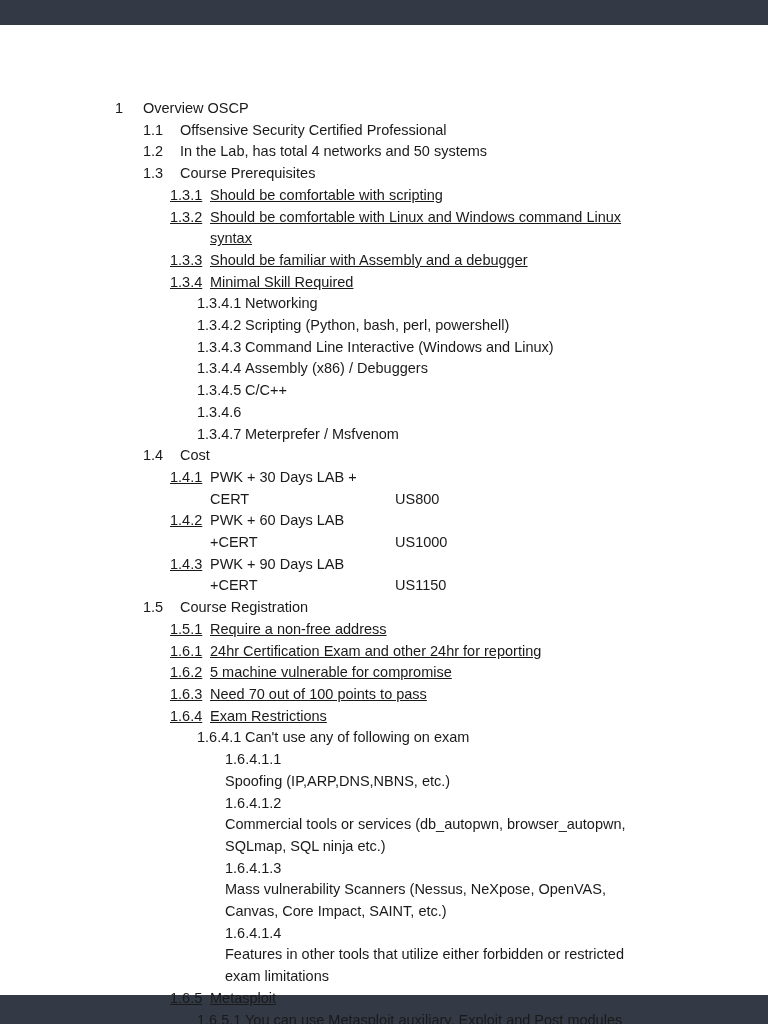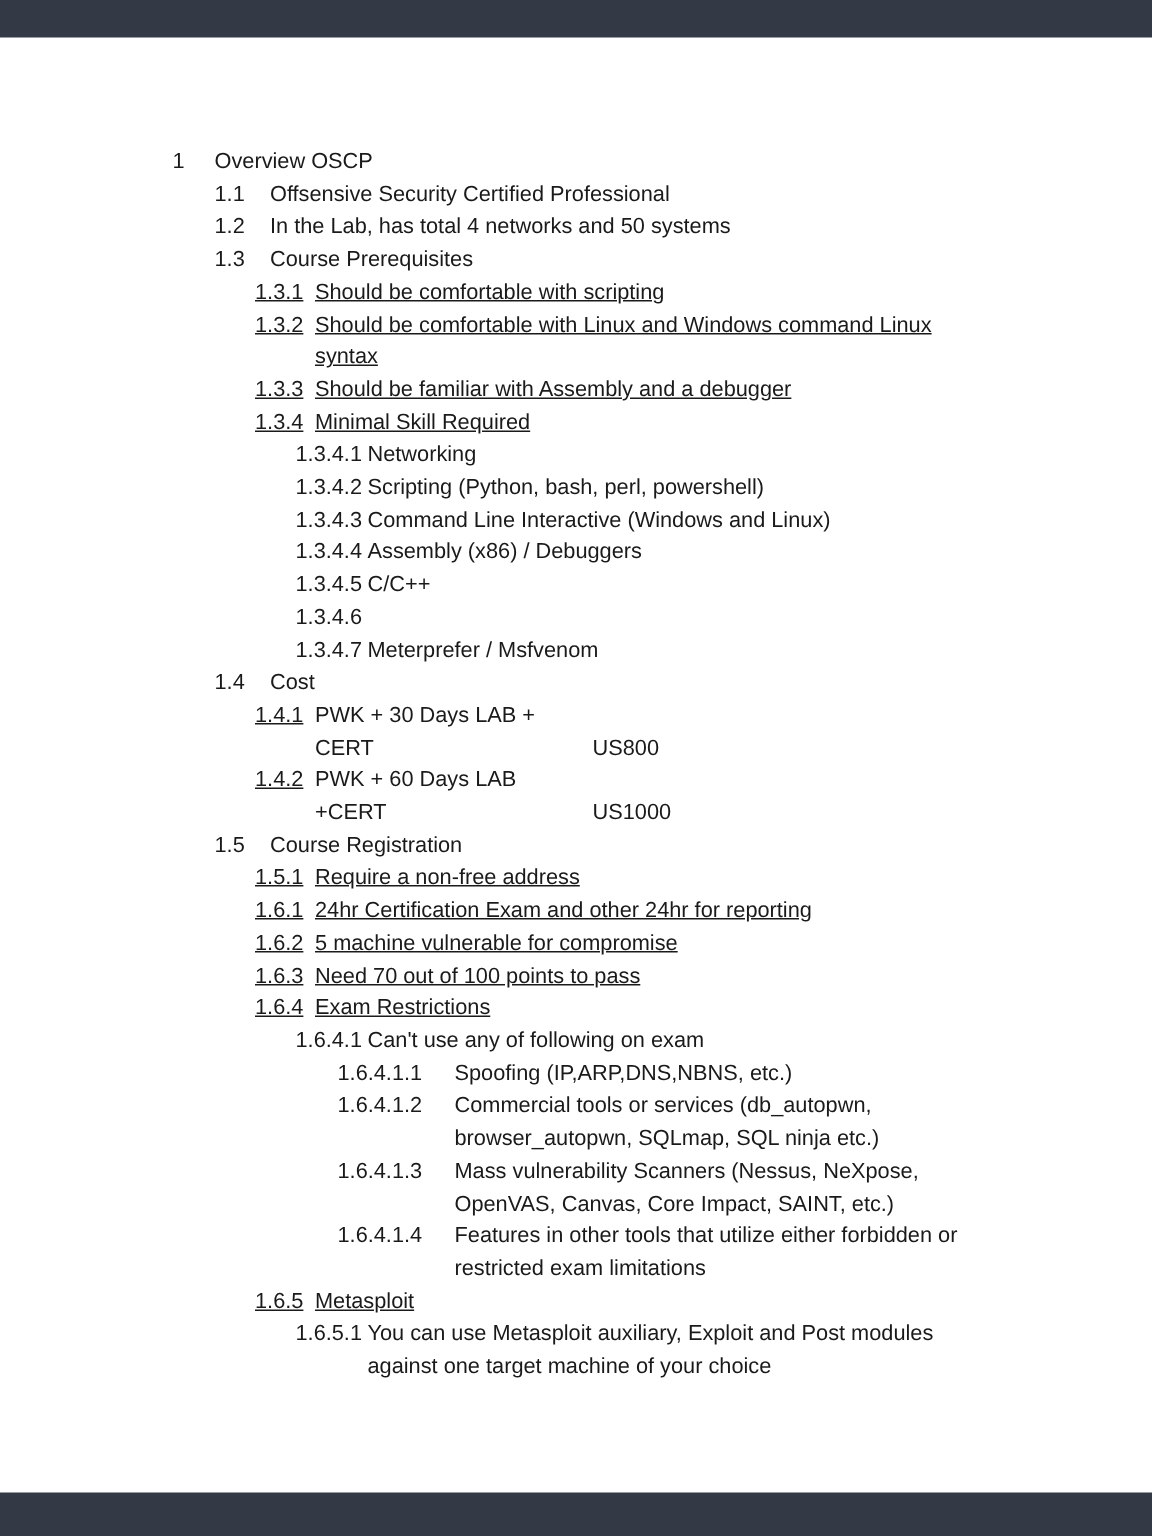--- a/index.html
+++ b/index.html
@@ -46,21 +46,21 @@
   }
   
   .lvl-1 { margin-left: 0; }
   .lvl-1 .num { width: 28px; }
   .lvl-2 { margin-left: 28px; justify-content: center; }
   .lvl-2 .num { width: 37px; }
   .lvl-3 { margin-left: 55px; text-decoration: underline; }
   .lvl-3 .num { width: 40px; }
   .lvl-4 { margin-left: 82px; justify-content: space-between; }
   .lvl-4 .num { width: 48px; }
-  .lvl-5 { margin-left: 110px; }
+  .lvl-5 { margin-left: 110px; flex-direction: column; }
   .lvl-5 .num { width: 78px; }
   
   .cost-label {
     display: inline-block;
     width: 185px;
   }
   .cost-value {
     display: inline-block;
   }
 </style>
@@ -134,20 +134,24 @@
           <span class="txt">Cost</span>
         </div>
         <div class="row lvl-3">
           <span class="num">1.4.1</span>
           <span class="txt"><span class="cost-label">PWK + 30 Days LAB + CERT</span><span class="cost-value">US800</span></span>
         </div>
         <div class="row lvl-3">
           <span class="num">1.4.2</span>
           <span class="txt"><span class="cost-label">PWK + 60 Days LAB +CERT</span><span class="cost-value">US1000</span></span>
         </div>
+        <div class="row lvl-3">
+          <span class="num">1.4.3</span>
+          <span class="txt"><span class="cost-label">PWK + 90 Days LAB +CERT</span><span class="cost-value">US1150</span></span>
+        </div>
         <div class="row lvl-2">
           <span class="num">1.5</span>
           <span class="txt">Course Registration</span>
         </div>
         <div class="row lvl-3">
           <span class="num">1.5.1</span>
           <span class="txt">Require a non-free address</span>
         </div>
         <div class="row lvl-3">
           <span class="num">1.6.1</span>

